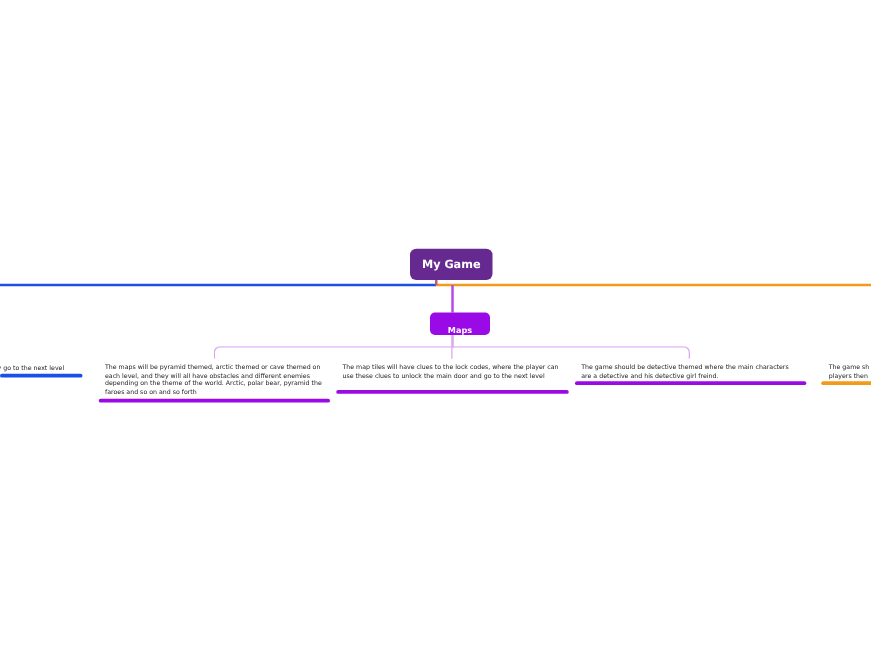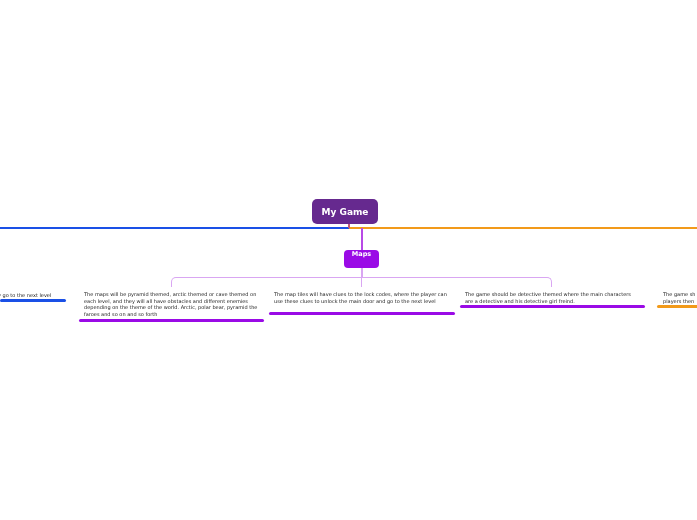--- a/index.html
+++ b/index.html
@@ -3,28 +3,28 @@
   <meta charset="utf-8">
   <style>
     html, body { margin: 0; padding: 0; }
     body {
       width: 697px; height: 520px; position: relative; overflow: hidden;
       background: #ffffff;
       font-family: "DejaVu Sans", sans-serif;
     }
     .line { position: absolute; }
     .root-node {
-      position: absolute; left: 312px; top: 199px; width: 66px; height: 25px;
+      position: absolute; left: 328px; top: 199px; width: 66px; height: 25px;
       background: #66298f; border-radius: 5px; color: #fff;
       font-weight: bold; font-size: 9px; display: flex; align-items: center; justify-content: center;
     }
     .main-node {
-      position: absolute; left: 344px; top: 250px; width: 35px; height: 18px;
+      position: absolute; left: 344px; top: 250px; width: 48px; height: 18px;
       background: #9a0ae6; border-radius: 4px; color: #fff;
-      font-weight: bold; font-size: 6.5px; display: flex; align-items: flex-start; justify-content: center;
+      font-weight: bold; font-size: 6.5px; display: flex; align-items: flex-end; justify-content: center;
     }
     .sub-text {
       position: absolute; font-size: 5px; line-height: 6.6px; color: #222; width: 180px;
     }
     .underline { position: absolute; height: 3px; border-radius: 2px; }
   </style>
 </head>
 <body>
 
 <div class="line" style="left:0;top:227px;width:349px;height:1.5px;background:#1a50e6;"></div>

